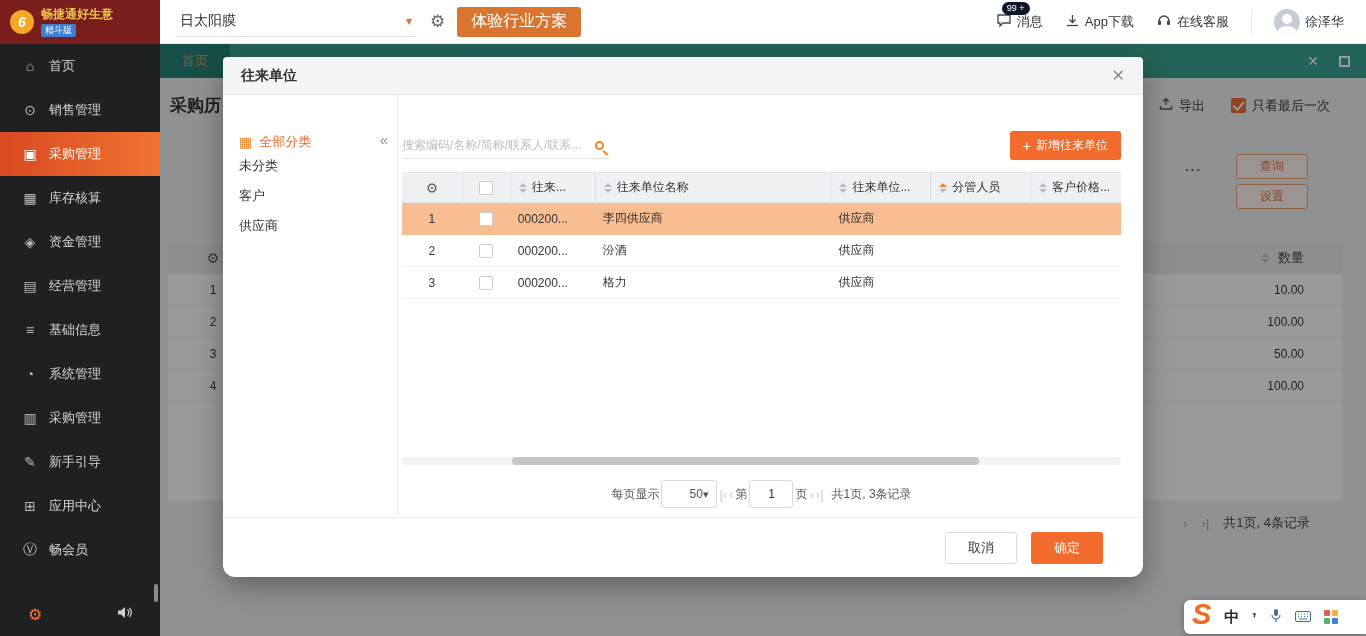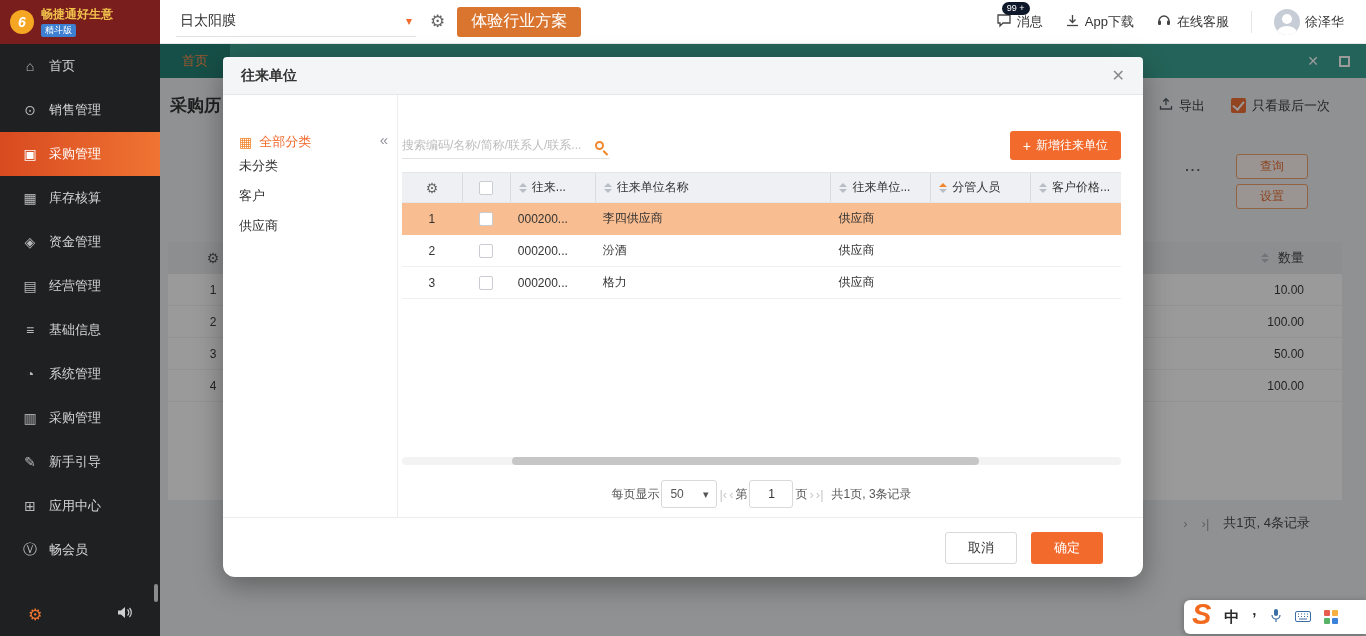--- a/index.html
+++ b/index.html
@@ -107,21 +107,21 @@
   .w-type{width:100px}
   .w-staff{width:100px}
   .w-price{width:91px}
   .g-gear{color:#666;font-size:14px}
   .g-row{display:flex;height:32px;align-items:center;border-bottom:1px solid #f0f0f0;background:#fff}
   .g-row.selected{background:#f8bd90;border-bottom-color:#f8bd90}
   .cb{width:14px;height:14px;border:1px solid #c9ccd1;background:#fff;border-radius:2px;flex:none;cursor:pointer}
   .hscroll{position:absolute;left:4px;right:22px;top:362px;height:8px;background:#f3f3f3;border-radius:4px}
   .hthumb{position:absolute;left:110px;top:0;width:467px;height:8px;background:#c6c6c6;border-radius:4px;cursor:pointer}
   .pager{position:absolute;left:4px;right:22px;top:385px;display:flex;align-items:center;justify-content:center;gap:2px;font-size:12px;color:#555}
-  .pp-select{width:56px;height:28px;border:1px solid #d9d9d9;border-radius:3px;display:flex;align-items:center;justify-content:space-between;padding:0 8px;background:#fff;cursor:pointer}
+  .pp-select{width:56px;height:28px;border:1px solid #d9d9d9;border-radius:3px;display:flex;align-items:center;justify-content:flex-end;padding:0 8px;background:#fff;cursor:pointer}
   .pp-select .chev{color:#555;font-size:11px}
   .nav-ic{color:#c9c9c9;font-size:13px;cursor:pointer}
   .page-input{width:44px;height:28px;border:1px solid #d9d9d9;border-radius:3px;text-align:center;font-size:12px;color:#333;outline:none}
   .pager-summary{margin-left:6px;color:#555}
   .modal-footer{flex:none;height:60px;border-top:1px solid #ececec;display:flex;align-items:center;justify-content:flex-end;gap:14px;padding-right:40px}
   .btn-cancel{width:72px;height:32px;background:#fff;border:1px solid #d9d9d9;border-radius:3px;font-size:13px;color:#333}
   .btn-ok{width:72px;height:32px;background:#f26a2c;border:none;border-radius:3px;font-size:13px;color:#fff}
 
   
   .ime{position:absolute;right:0;bottom:2px;width:182px;height:34px;background:#fff;border-radius:6px 0 0 6px;box-shadow:0 1px 6px rgba(0,0,0,.3);z-index:30;display:flex;align-items:center;gap:13px;padding:0 10px 0 8px}

